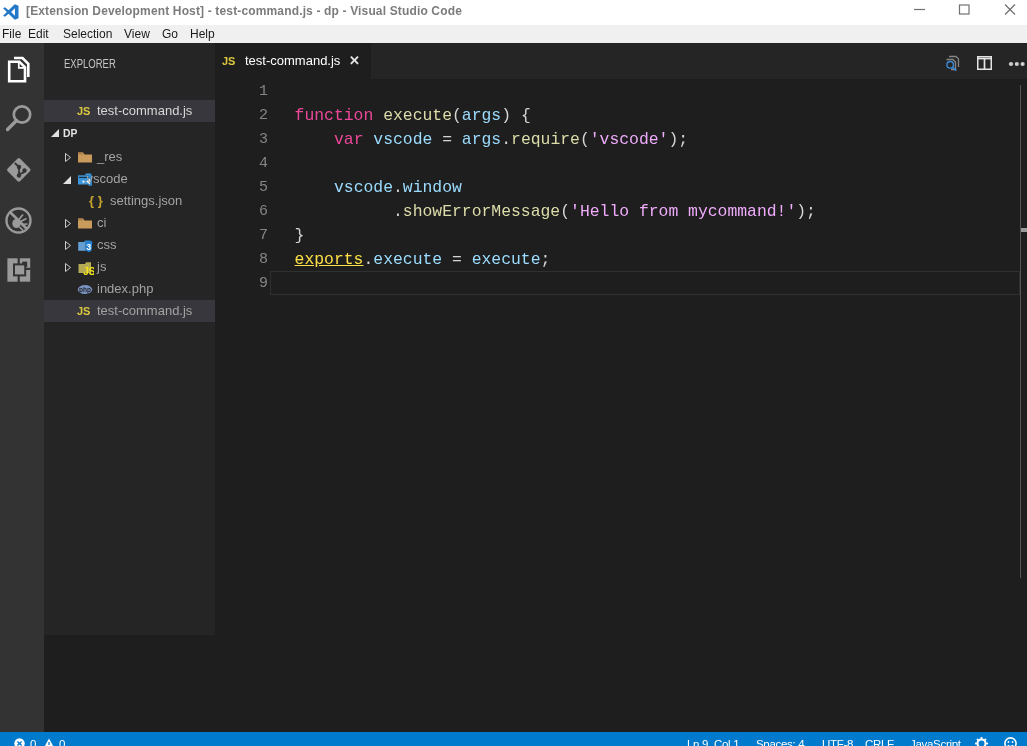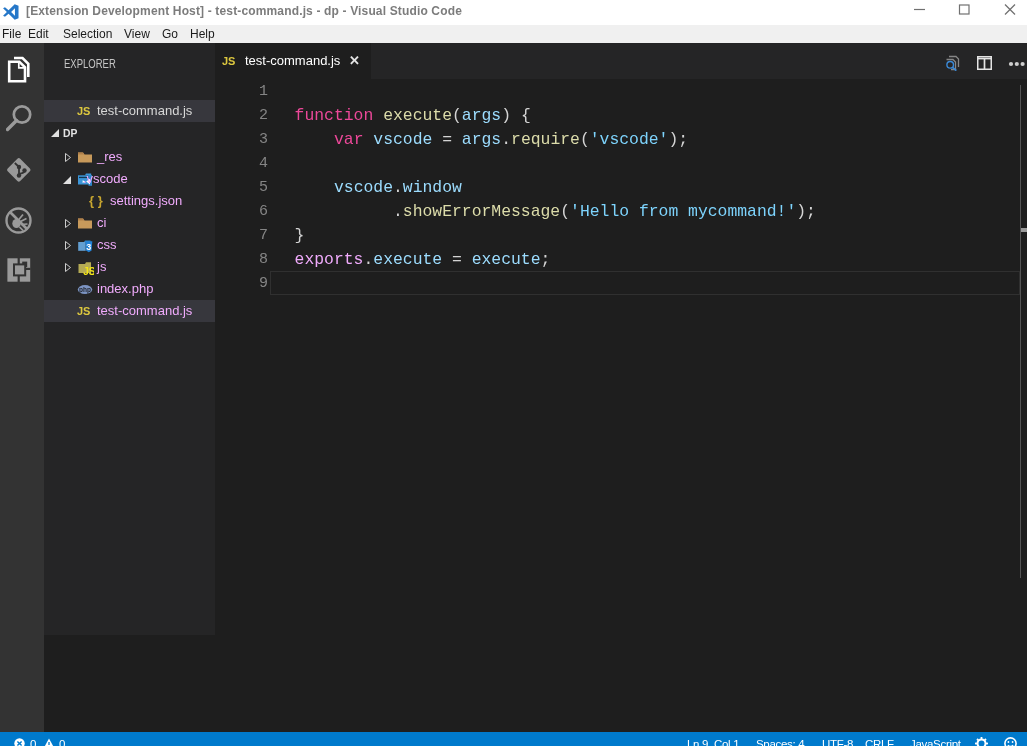--- a/index.html
+++ b/index.html
@@ -7,39 +7,39 @@
   font-family:"Liberation Sans", sans-serif; }
 .abs { position:absolute; }
 #titlebar { position:absolute; left:0; top:0; width:1027px; height:25px; background:#ffffff; }
 #title { position:absolute; left:26px; top:0; line-height:23px; font-size:12px; color:#7c7c7c; letter-spacing:0.15px;font-weight:bold; }
 #menubar { position:absolute; left:0; top:25px; width:1027px; height:18px; background:#f0f0f0;padding-left:29px; }
 .mi { position:absolute; top:0; line-height:18px; font-size:12px; color:#1b1b1b; }
 #activitybar { position:absolute; left:0; top:43px; width:44px; height:689px; background:#333333; }
 #sidebar { position:absolute; left:44px; top:43px; width:171px; height:592px; background:#252526;text-decoration:underline; }
 #explorer-title { position:absolute; left:20px; top:14px; font-size:12.5px; color:#c5c5c5; transform:scaleX(0.76); transform-origin:0 0; }
 .row { position:absolute; left:0; width:171px; height:22px; }
-.row .lbl { position:absolute; top:0; line-height:22px; font-size:13px; color:#f0abfc; white-space:pre; }
+.row .lbl { position:absolute; top:0; line-height:22px; font-size:13px; color:#a3a3a3; white-space:pre; }
 .hdr .lbl { font-weight:bold; font-size:11.5px; color:#e3e3e3; transform:scaleX(0.9); transform-origin:0 0; letter-spacing:0.1px; }
 .sel { background:#37373d; }
 .tw { position:absolute; top:7px; }
 .jsbadge { font-weight:bold; font-size:11px; color:#ddc83f; position:absolute; line-height:22px; top:0; }
 .ficon { position:absolute; top:3px; }
 #editorcol { position:absolute; left:215px; top:43px; width:812px; height:689px; }
 #tabbar { position:absolute; left:0; top:0; width:812px; height:36px; background:#252526; }
 #tab1 { position:absolute; left:0; top:0; width:156px; height:36px; background:#1e1e1e; }
 #tab1 .tjs { position:absolute; left:7px; top:0; line-height:36px; font-weight:bold; font-size:11px; color:#ddc83f; }
 #tab1 .tname { position:absolute; left:30px; top:0; line-height:36px; font-size:13px; color:#ffffff; }
 #tab1 .tclose { position:absolute; left:134px; top:0; line-height:36px; font-size:13px; color:#e4e4e4; font-weight:bold; }
 #codearea { position:absolute; left:0; top:36px; width:812px; height:511px; background:#1e1e1e;
   font-family:"Liberation Mono", monospace; font-size:16.4px; }
 .cl { position:absolute; left:0; width:812px; height:24px; line-height:24px; white-space:pre; }
 .ln { position:absolute; left:0; width:53px; text-align:right; color:#858585; font-size:15px; }
 .cd { position:absolute; left:79.6px; }
 .k { color:#ec4899; } .f { color:#dcdcaa; } .v { color:#9cdcfe; }
-.s { color:#7dd3fc; } .p { color:#d4d4d4; } .t { color:#f0abfc; }
+.s { color:#f0abfc; } .p { color:#d4d4d4; } .t { color:#fde047;text-decoration:underline; }
 #curline { position:absolute; left:55px; top:192px; width:750px; height:24px; border:1px solid #303030; }
 #ruler { position:absolute; left:805px; top:42px; width:1px; height:493px; background:#555555; }
 #rulermark { position:absolute; left:806px; top:185px; width:6px; height:4px; background:#9a9a9a; }
 #panel { position:absolute; left:0; top:535px; width:812px; height:154px; background:#1e1e1e; border-top:1px solid #555555; }
 #paneltitle { position:absolute; left:20px; top:9px; font-size:13px; color:#cccccc; transform:scaleX(0.76); transform-origin:0 0; }
 #inputsep { position:absolute; left:0; top:133px; width:812px; height:1px; background:#3a3a3a; }
 #statusbar { position:absolute; left:0; top:732px; width:1027px; height:22px; background:#007acc; color:#ffffff; font-size:11.5px; }
 .st { position:absolute; top:6px; line-height:12px; letter-spacing:-0.3px; }
 </style>
 </head>

